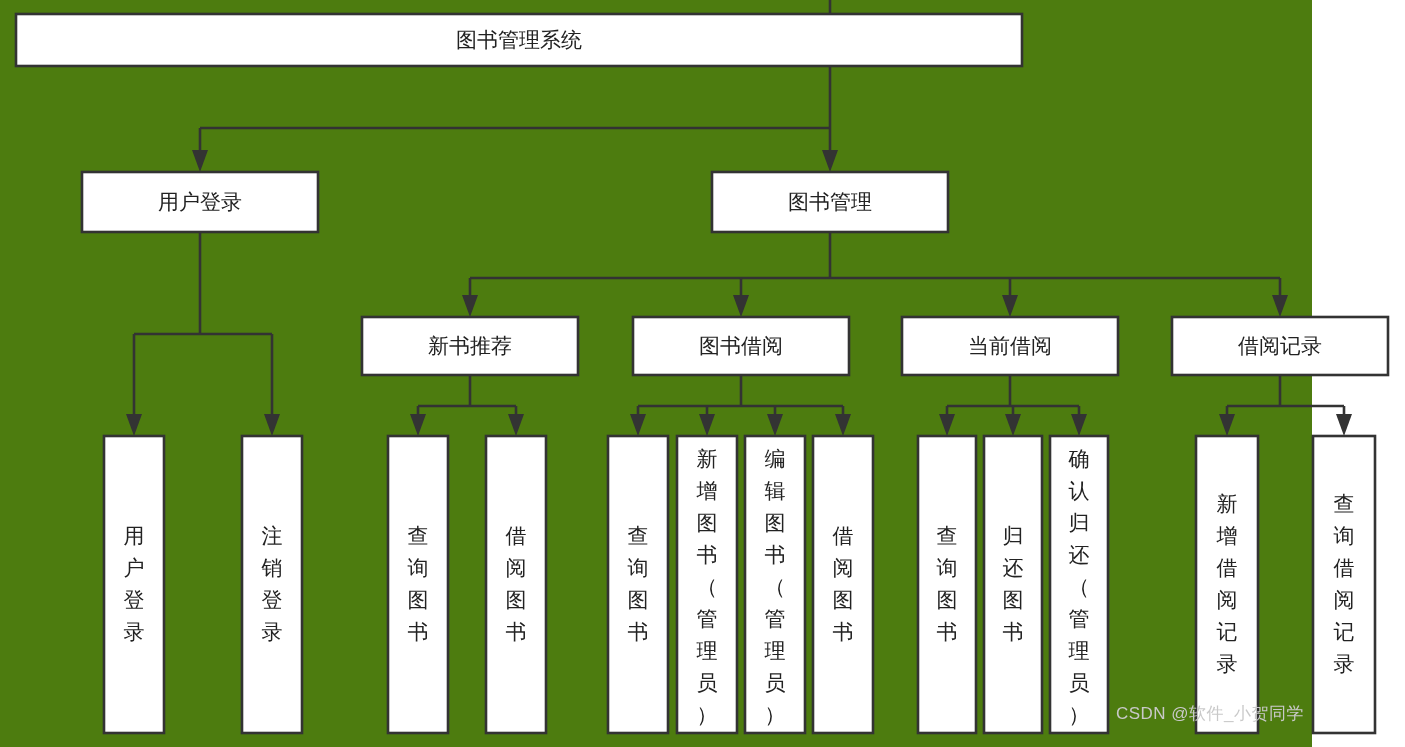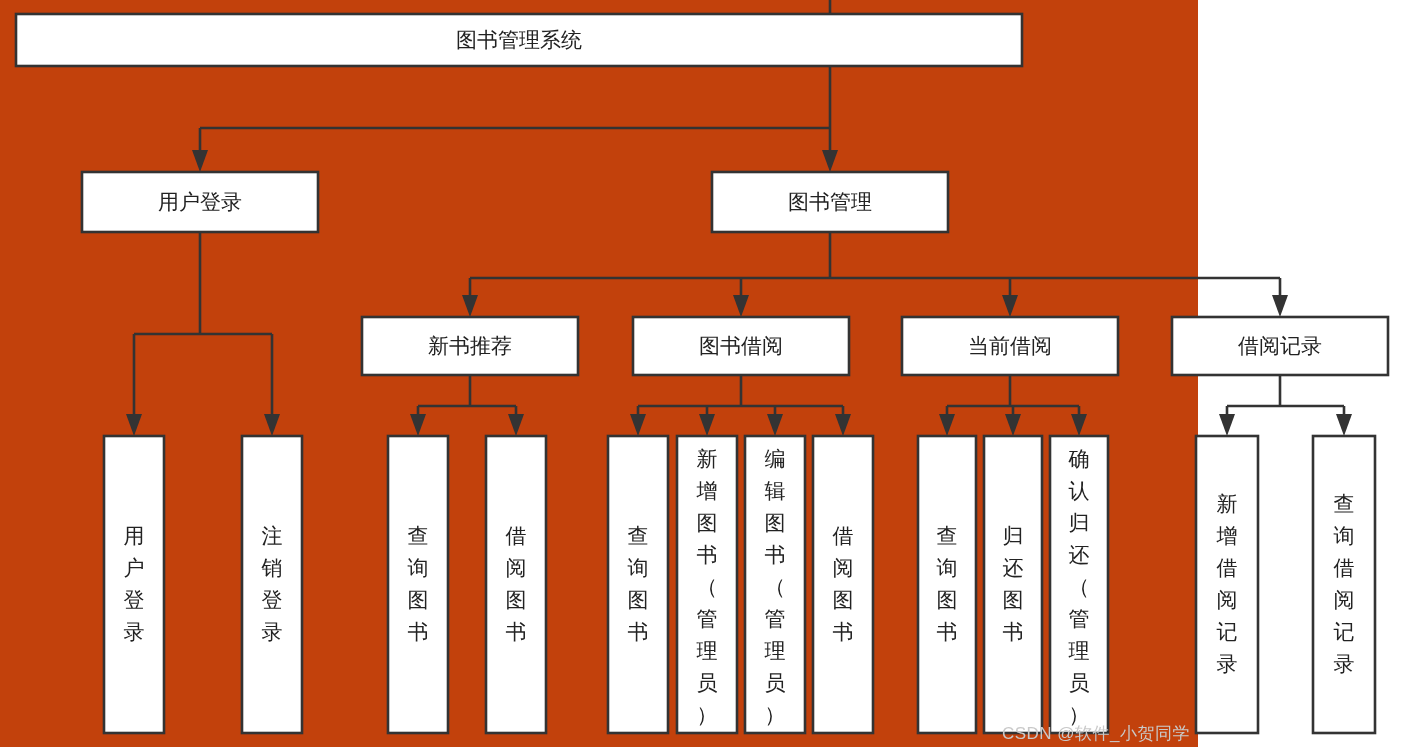--- a/index.html
+++ b/index.html
@@ -10,23 +10,23 @@
   }
   body {
     width: 1405px;
     height: 747px;
     font-family: "Liberation Sans", "DejaVu Sans", sans-serif;
     overflow: hidden;
     position: relative;
   }
   #diagram-root {
     position: relative;
-    width: 1198px;
+    width: 1312px;
     height: 747px;
-    background: #c2410c;
+    background: #4d7c0f;
   }
   svg#diagram-svg {
     position: absolute;
     left: 0;
     top: 0;
     width: 1405px;
     height: 747px;
     display: block;
   }
   .node-box {
@@ -52,21 +52,21 @@
   }
   .label-h {
     font-size: 21px;
   }
   .label-v {
     font-size: 21px;
   }
   .watermark {
     position: absolute;
     right: 8px;
-    bottom: 2px;
+    bottom: 22px;
     font-family: "Liberation Sans", "DejaVu Sans", sans-serif;
     font-size: 17px;
     color: #c9c9c9;
     letter-spacing: 0.5px;
     white-space: nowrap;
     user-select: none;
   }
 </style>
 </head>
 <body>

